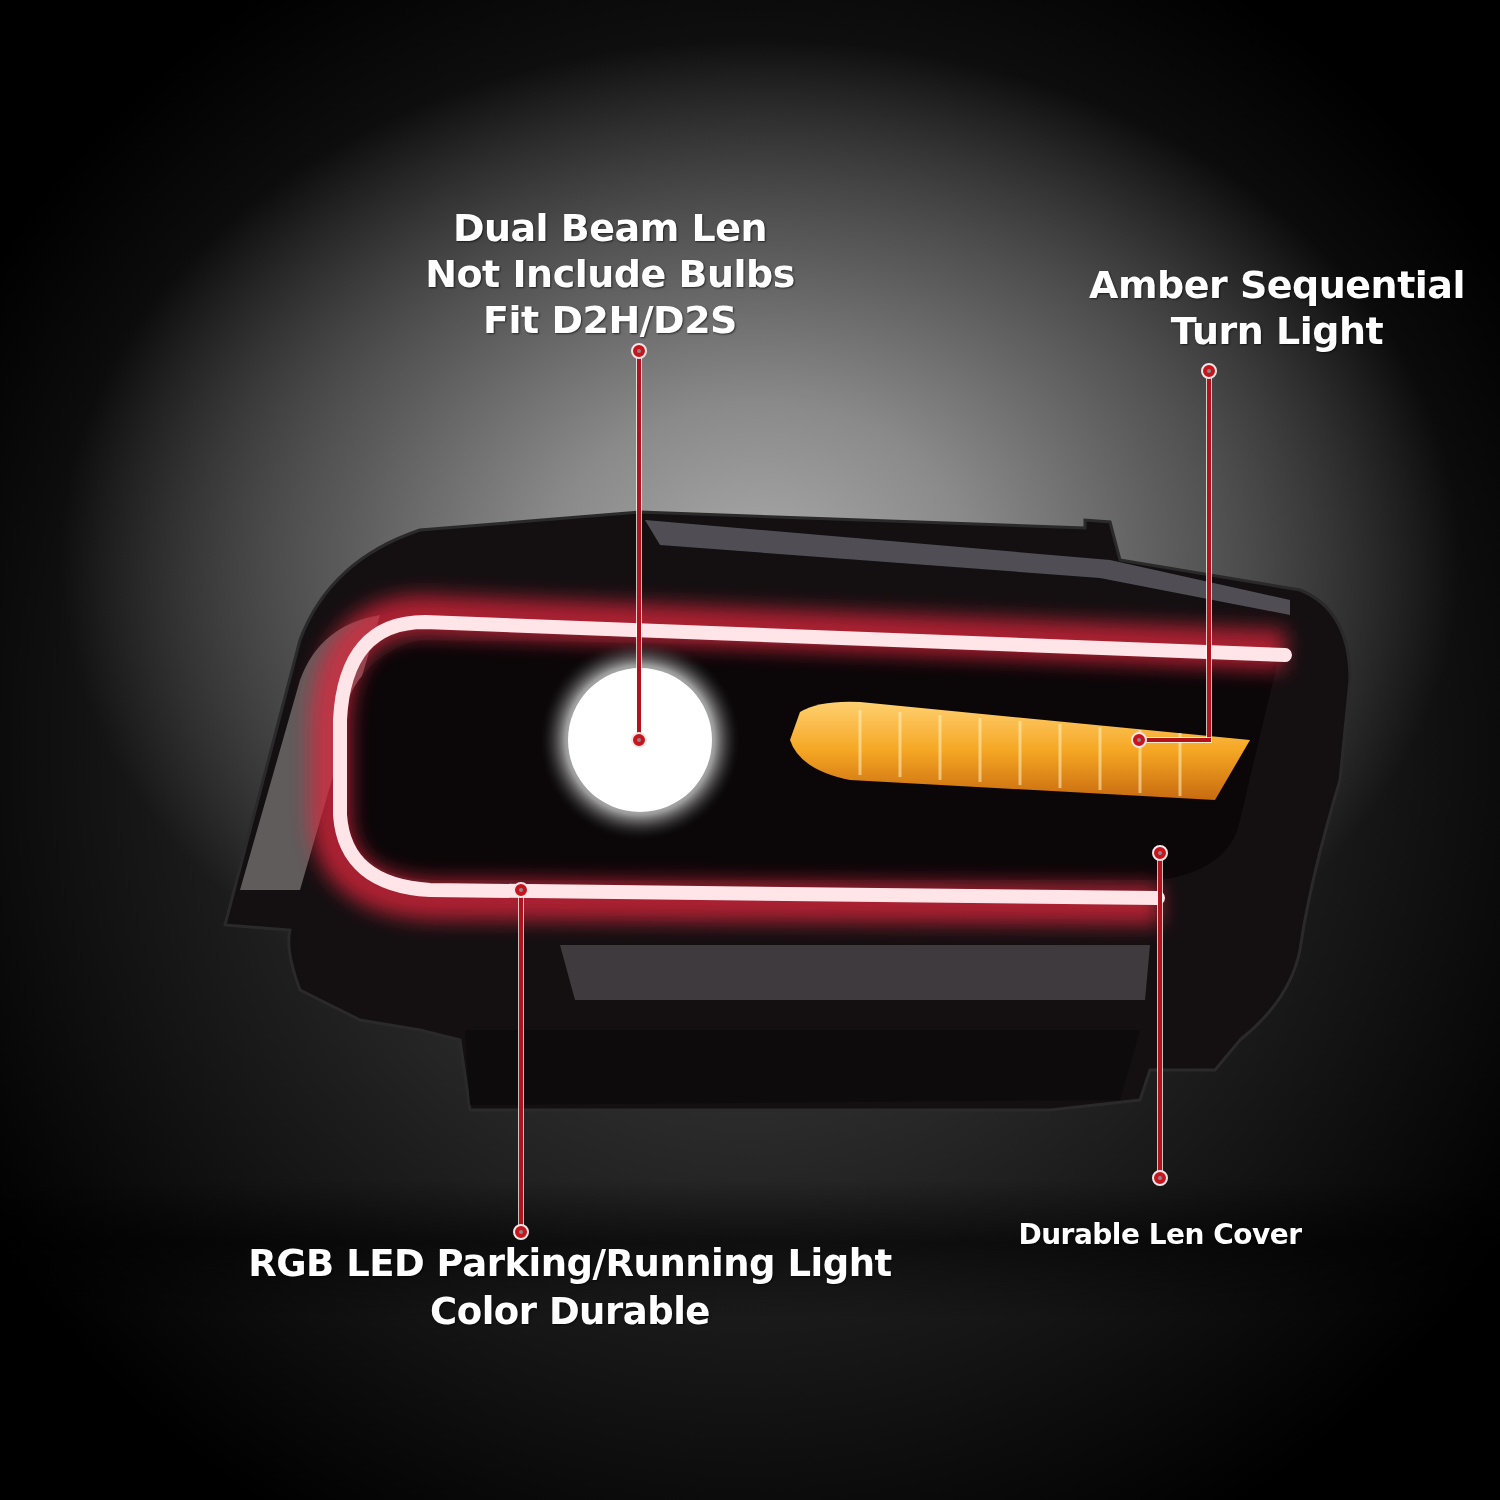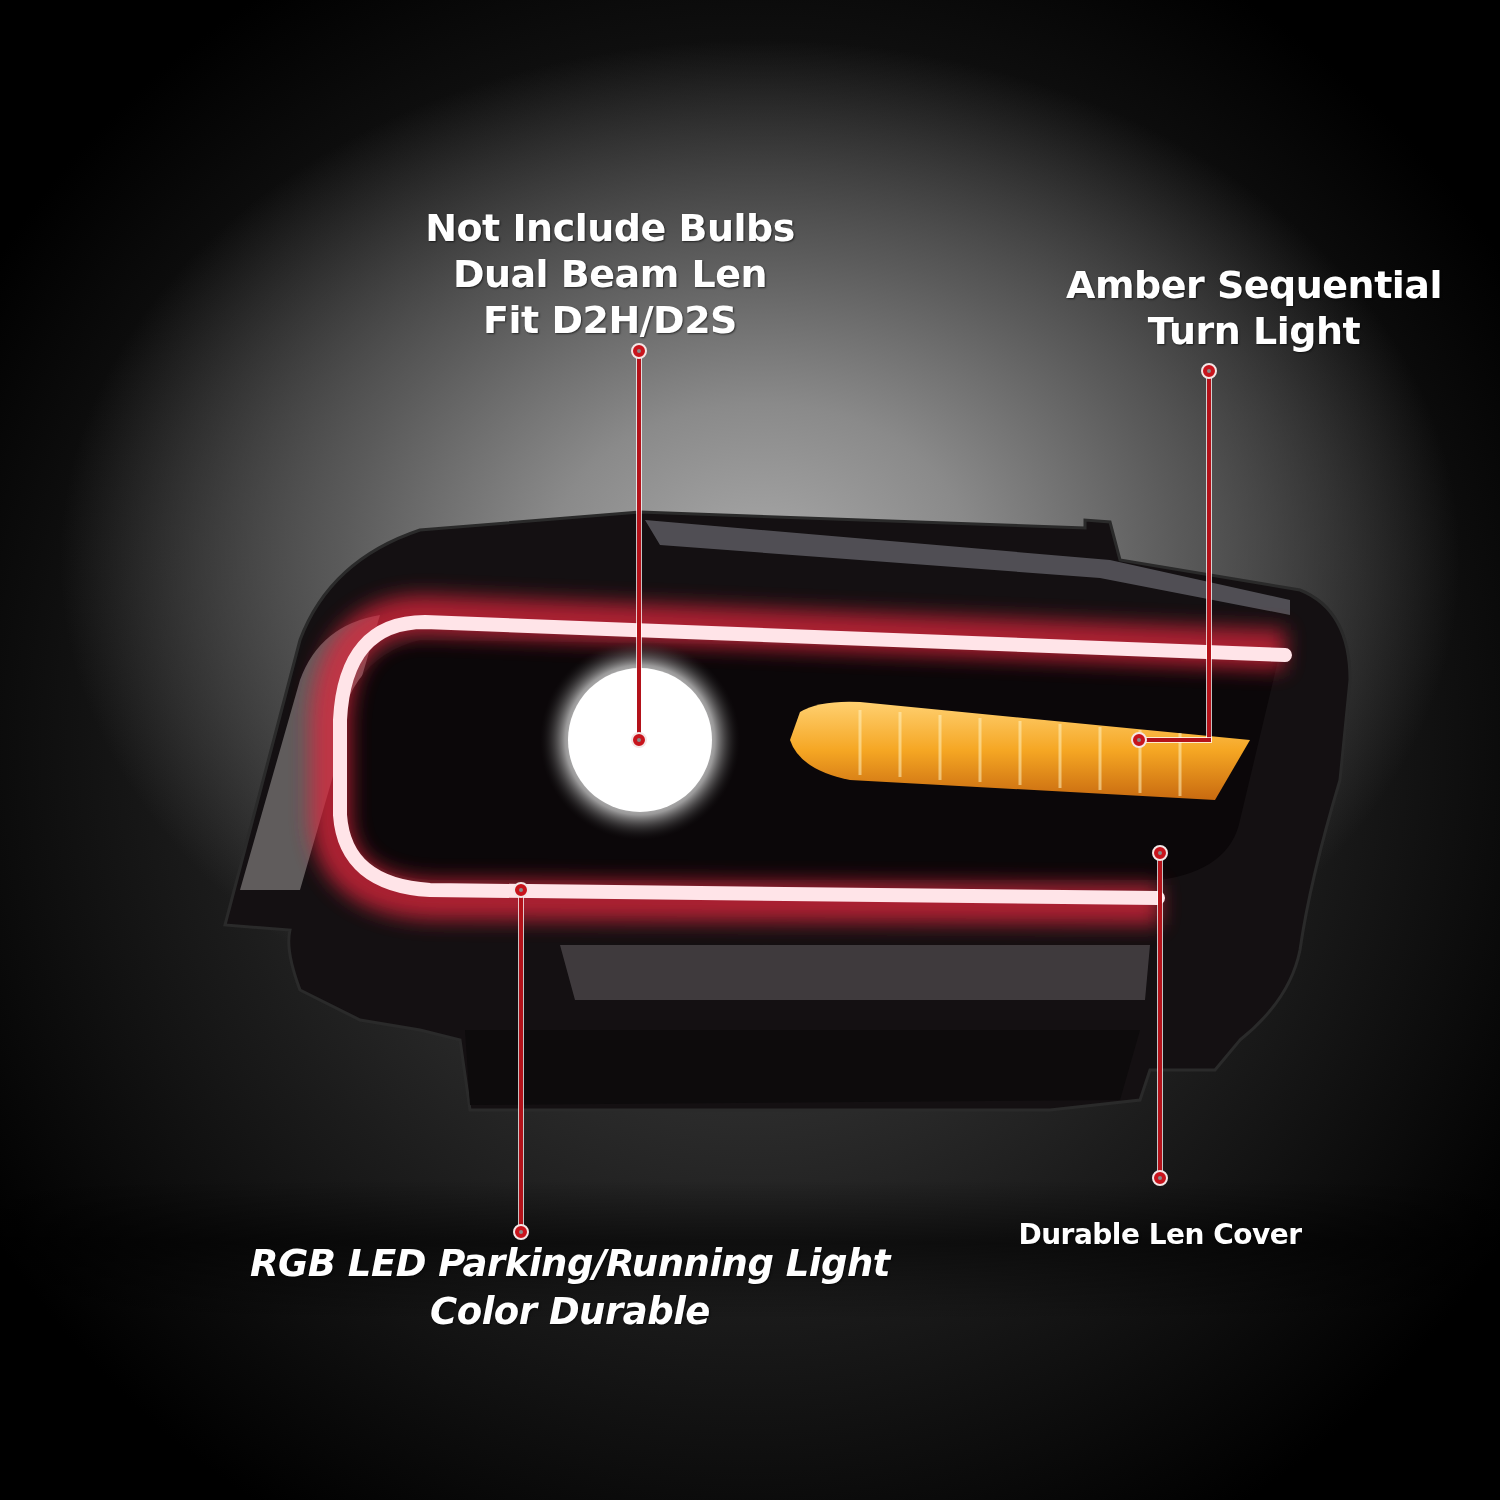--- a/index.html
+++ b/index.html
@@ -13,22 +13,22 @@
   .floor-band {
     position:absolute; left:0; top:1180px; width:1500px; height:140px;
     background: linear-gradient(180deg, rgba(0,0,0,0) 0%, rgba(0,0,0,0.55) 45%, rgba(0,0,0,0) 100%);
   }
   .label {
     position:absolute; color:#ffffff; font-family:"DejaVu Sans", sans-serif; font-weight:bold;
     text-align:center; text-shadow: 1px 1px 2px rgba(0,0,0,0.6); letter-spacing:-0.5px;
   }
   .label div { white-space:nowrap; }
   .l1 { left:400px; top:205px; width:420px; font-size:38px; line-height:46px; }
-  .l2 { left:1054px; top:262px; width:400px; font-size:38px; line-height:46px; }
-  .l3 { left:220px; top:1240px; width:700px; font-size:37px; line-height:48px;font-style:italic; }
+  .l2 { left:1077px; top:262px; width:400px; font-size:38px; line-height:46px; }
+  .l3 { left:220px; top:1240px; width:700px; font-size:37px; line-height:48px; }
   .l4 { left:955px; top:1212px; width:410px; font-size:28px; line-height:46px; }
 
   
   .lamp { position:absolute; left:0; top:0; width:1500px; height:1500px; }
 
   .pin {
     position:absolute; width:16px; height:16px; border-radius:50%;
     background:#c8141c; border:2px solid #f4e6e6; box-sizing:border-box;
   }
   .pin::after {
@@ -105,22 +105,22 @@
   <div class="pin" style="left:631px; top:343px;"></div>
   <div class="pin" style="left:631px; top:732px;"></div>
   <div class="pin" style="left:1201px; top:363px;"></div>
   <div class="pin" style="left:1131px; top:732px;"></div>
   <div class="pin" style="left:513px; top:882px;"></div>
   <div class="pin" style="left:513px; top:1224px;"></div>
   <div class="pin" style="left:1152px; top:845px;"></div>
   <div class="pin" style="left:1152px; top:1170px;"></div>
 
   <div class="label l1">
+    <div>Dual Beam Len</div>
     <div>Not Include Bulbs</div>
-    <div>Dual Beam Len</div>
     <div>Fit D2H/D2S</div>
   </div>
   <div class="label l2">
     <div>Amber Sequential</div>
     <div>Turn Light</div>
   </div>
   <div class="label l3">
     <div>RGB LED Parking/Running Light</div>
     <div>Color Durable</div>
   </div>

